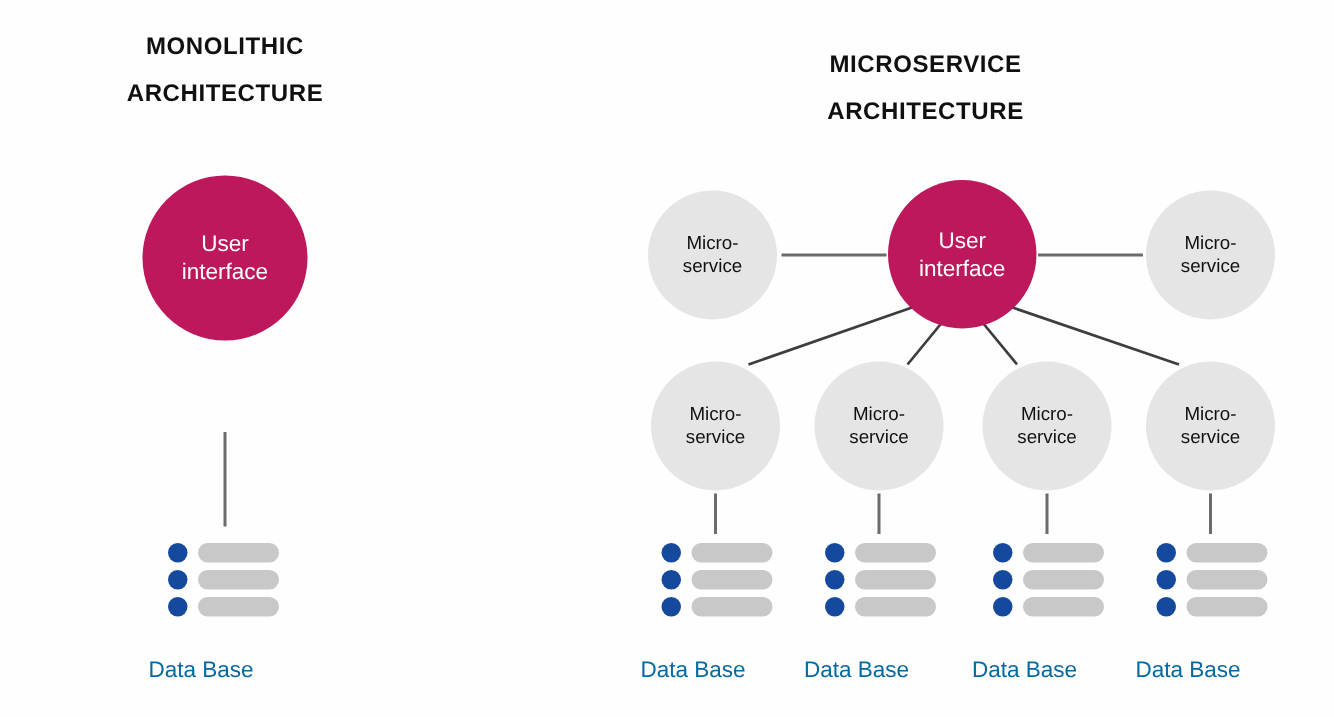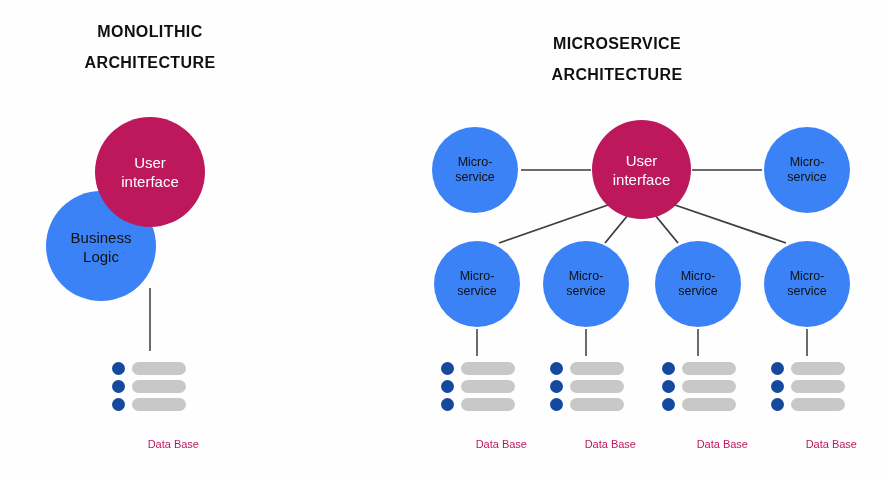--- a/index.html
+++ b/index.html
@@ -47,21 +47,21 @@
   .node-circle {
     position: absolute;
     border-radius: 50%;
     display: flex;
     align-items: center;
     justify-content: center;
     text-align: center;
     box-sizing: border-box;
   }
   .circle-gray {
-    background: #3b82f6;
+    background: #e5e5e5;
     color: #111111;
   }
   .circle-blue {
     background: #be185d;
     color: #ffffff;
   }
   .node-label {
     white-space: pre-line;
     pointer-events: none;
   }
@@ -133,39 +133,35 @@
   }
   .db-bar {
     height: 13px;
     flex: 1 1 auto;
     margin-left: 7px;
     border-radius: 7px;
     background: #c8c8c8;
   }
   .db-label {
     position: absolute;
-    text-align: right;
-    font-size: 11px;
-    color: #be185d;
+    text-align: left;
+    font-size: 15px;
+    color: #0369a1;
     white-space: nowrap;
     z-index: 2;
   }
 </style>
 </head>
 <body>
 
 <div id="canvas">
 
   <div class="panel-title" id="title-mono">MONOLITHIC
 ARCHITECTURE</div>
 
-  <div class="node-circle circle-gray mono-layer" style="left:46px; top:191px;">
-    <span class="node-label">Business
-Logic</span>
-  </div>
 
 
   <div class="node-circle circle-blue mono-ui" style="left:95px; top:117px;">
     <span class="node-label">User
 interface</span>
   </div>
 
   <div class="connector vline" style="left:149px; top:288px; height:63px;"></div>
 
   <div class="db-icon" style="left:112px; top:362px;">

